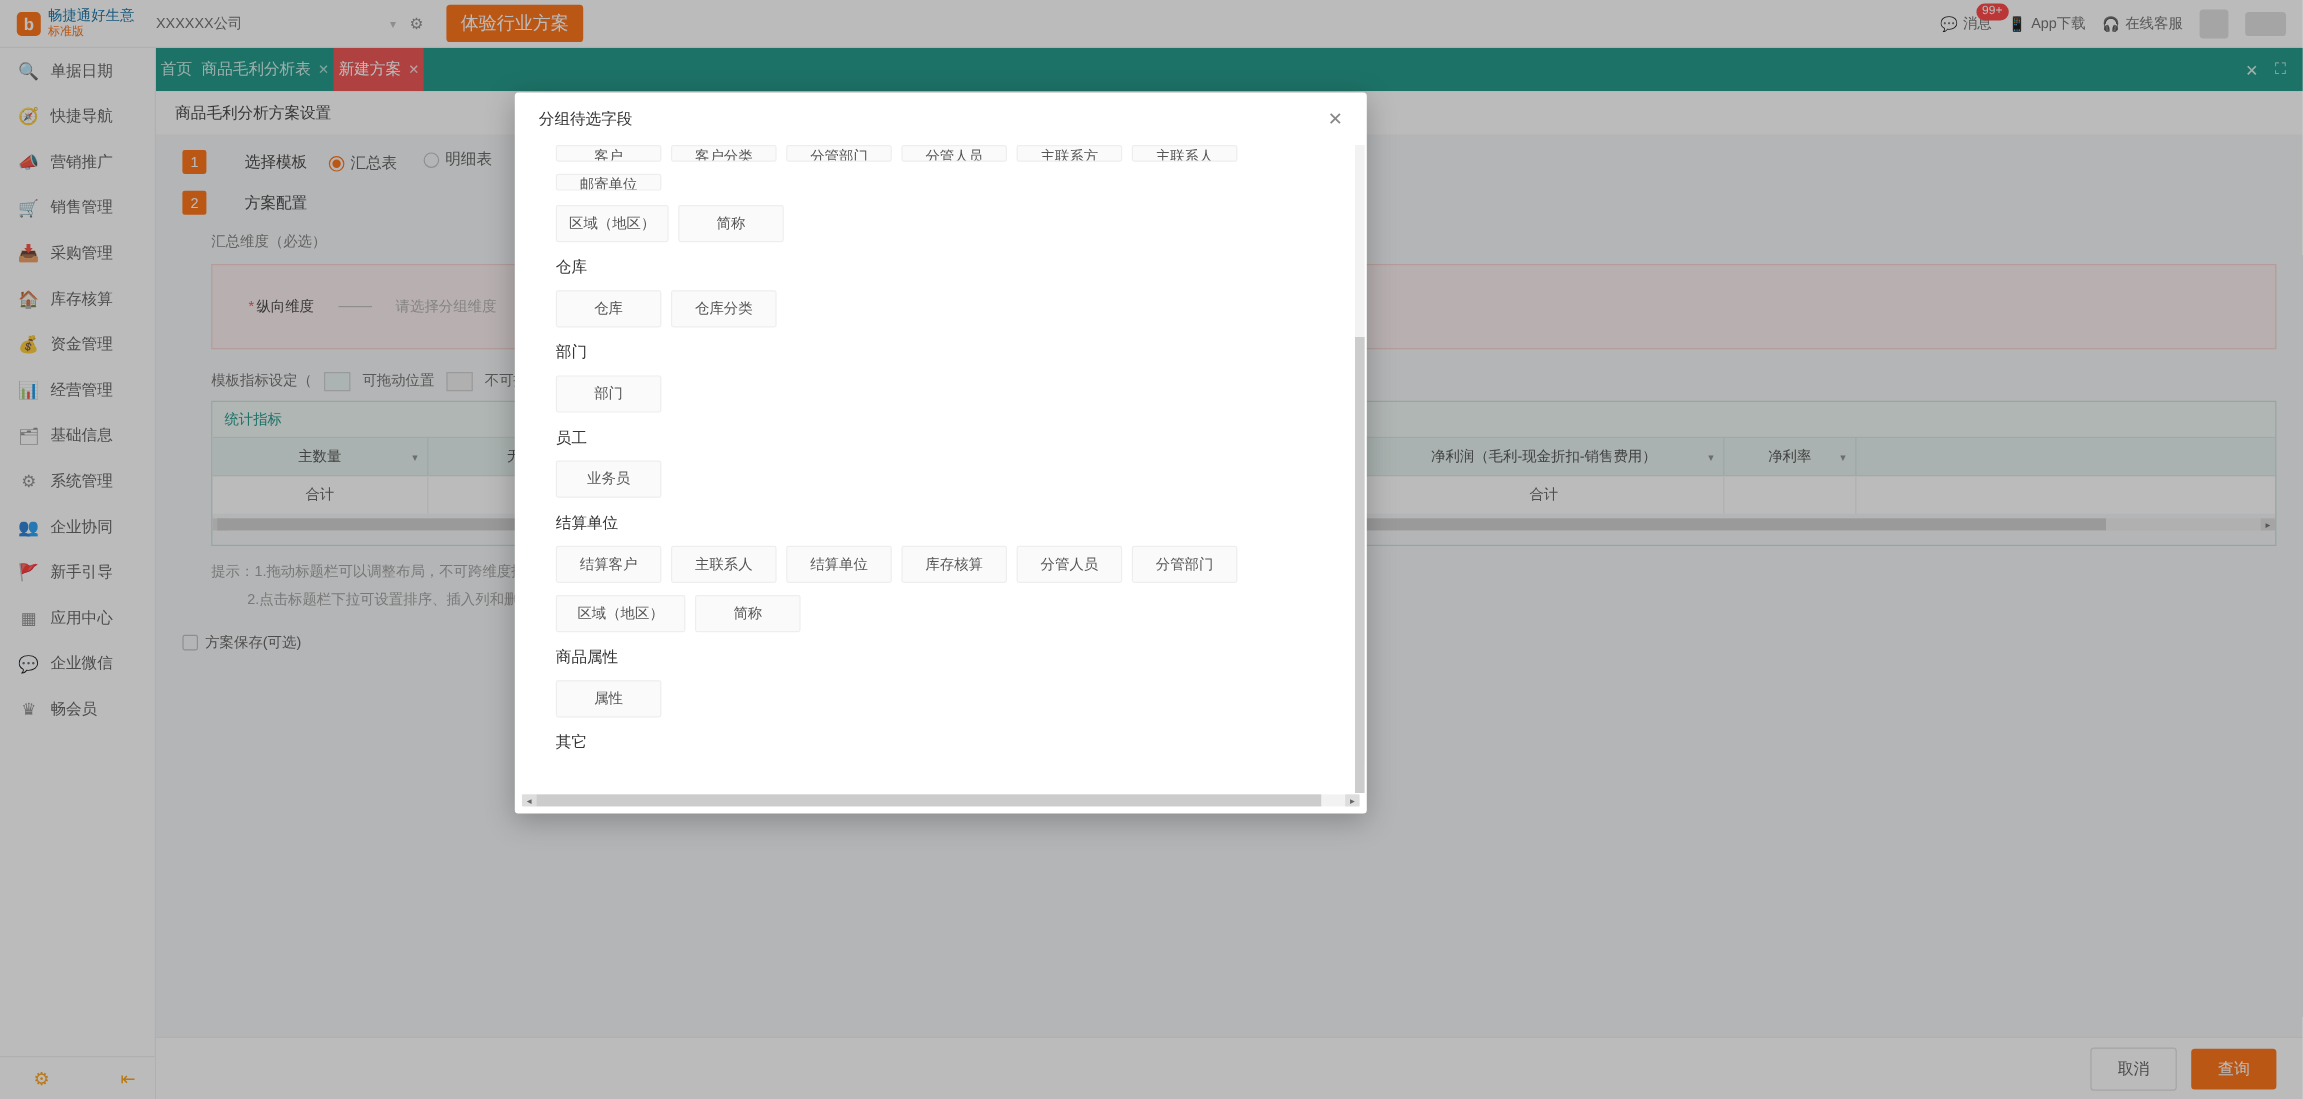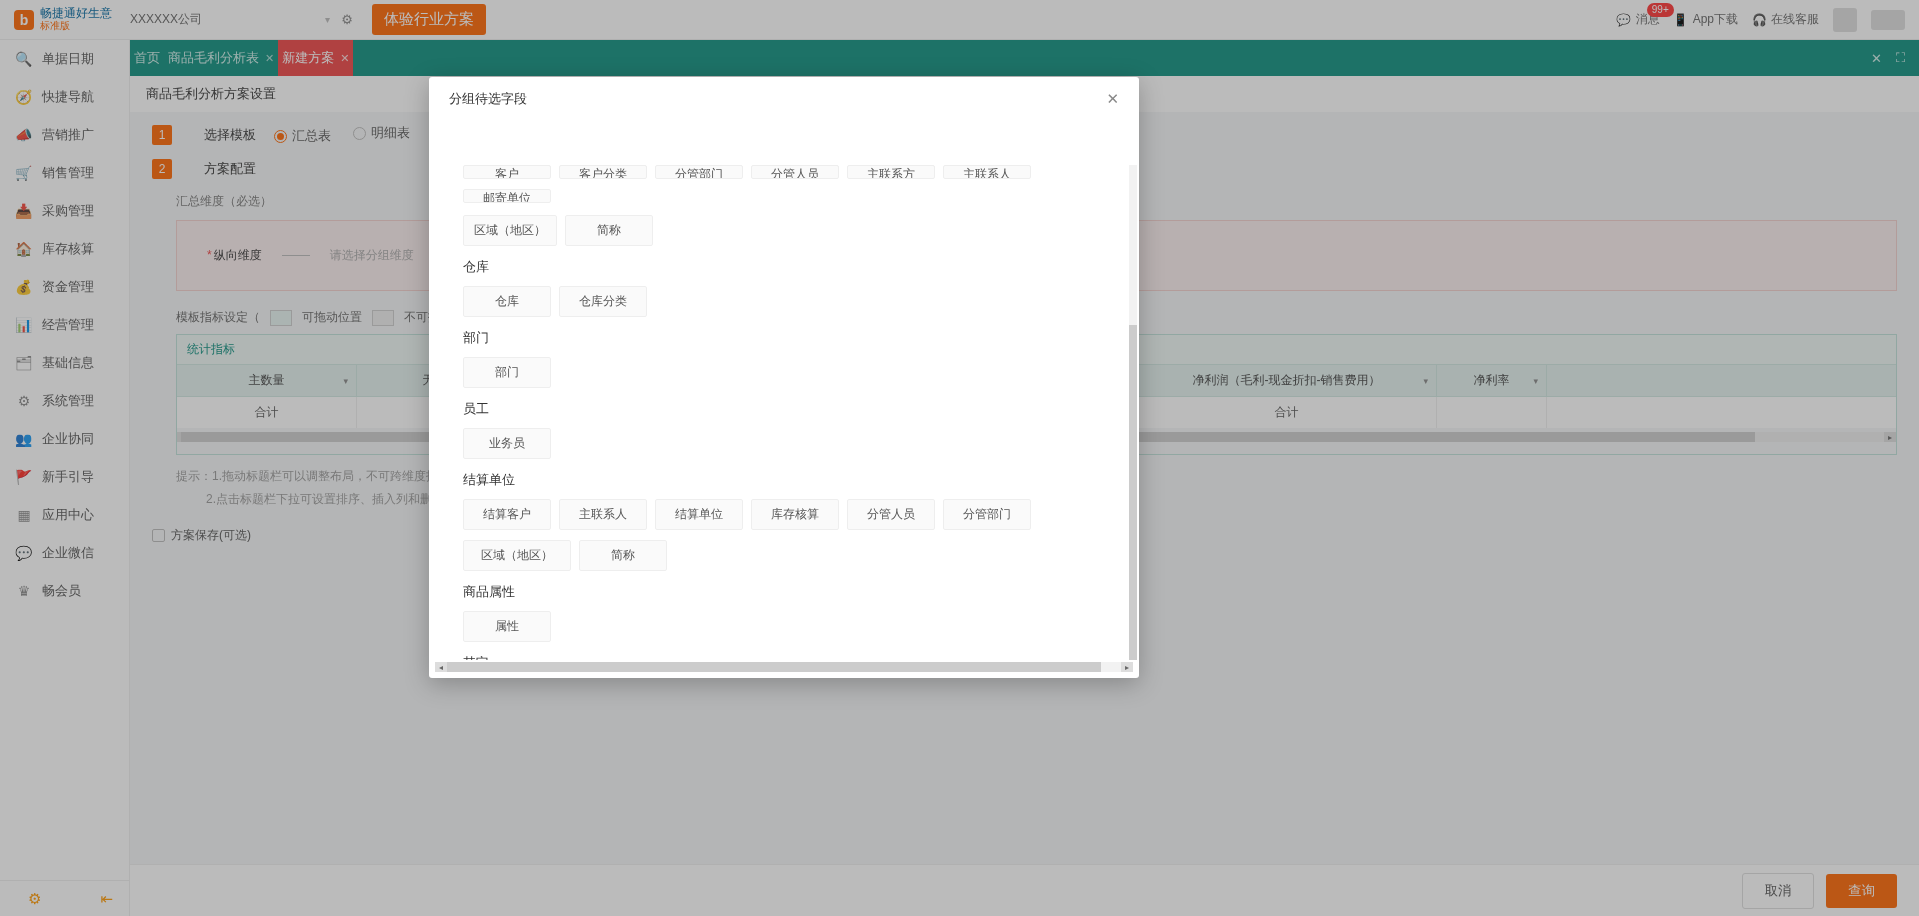--- a/index.html
+++ b/index.html
@@ -81,21 +81,21 @@
 
 .footer-bar { height:52px; background:#fff; border-top:1px solid #eee; display:flex; justify-content:flex-end; align-items:center; padding:0 22px; gap:12px; }
 .btn-plain { background:#fff; border:1px solid #ddd; padding:8px 22px; border-radius:3px; color:#555; cursor:pointer; }
 .btn-accent { background:#f60; color:#fff; border:none; padding:8px 22px; border-radius:3px; cursor:pointer; }
 
 
 .overlay { position:absolute; inset:0; background:rgba(60,60,60,0.35); }
 .modal { position:absolute; left:429px; top:77px; width:710px; height:601px; background:#fff; border-radius:3px; box-shadow:0 6px 24px rgba(0,0,0,0.25); display:flex; flex-direction:column; }
 .modal-hdr { height:44px; display:flex; align-items:center; justify-content:space-between; padding:0 20px; font-size:13px; color:#333; }
 .modal-close { font-size:15px; color:#888; cursor:pointer; }
-.modal-body { flex:1; overflow:auto; padding:0 15px 10px 34px; position:relative;margin-top:44px; }
+.modal-body { flex:1; overflow:auto; padding:0 15px 10px 34px; position:relative; }
 .field-row0 { display:flex; flex-wrap:wrap; gap:10px 8px; margin-bottom:12px; }
 .grp-title { font-size:13px; color:#333; margin:12px 0 10px 0; }
 .chips { display:flex; flex-wrap:wrap; gap:10px 8px; margin-bottom:12px; }
 .chip { min-width:88px; padding:6px 10px; text-align:center; font-size:12px; color:#555; background:#fafafa; border:1px solid #eee; border-radius:2px; cursor:pointer; }
 .chip.wide { min-width:108px; }
 .modal-vscroll { position:absolute; right:2px; top:0; bottom:24px; width:8px; background:#f2f2f2; }
 .modal-vthumb { position:absolute; right:0; width:8px; background:#ccc; top:160px; height:400px; }
 .modal-hscroll { height:10px; background:#f2f2f2; margin:2px 8px 6px 8px; position:relative; }
 .modal-hthumb { position:absolute; left:10px; right:30px; top:0; bottom:0; background:#ccc; }
 </style>

